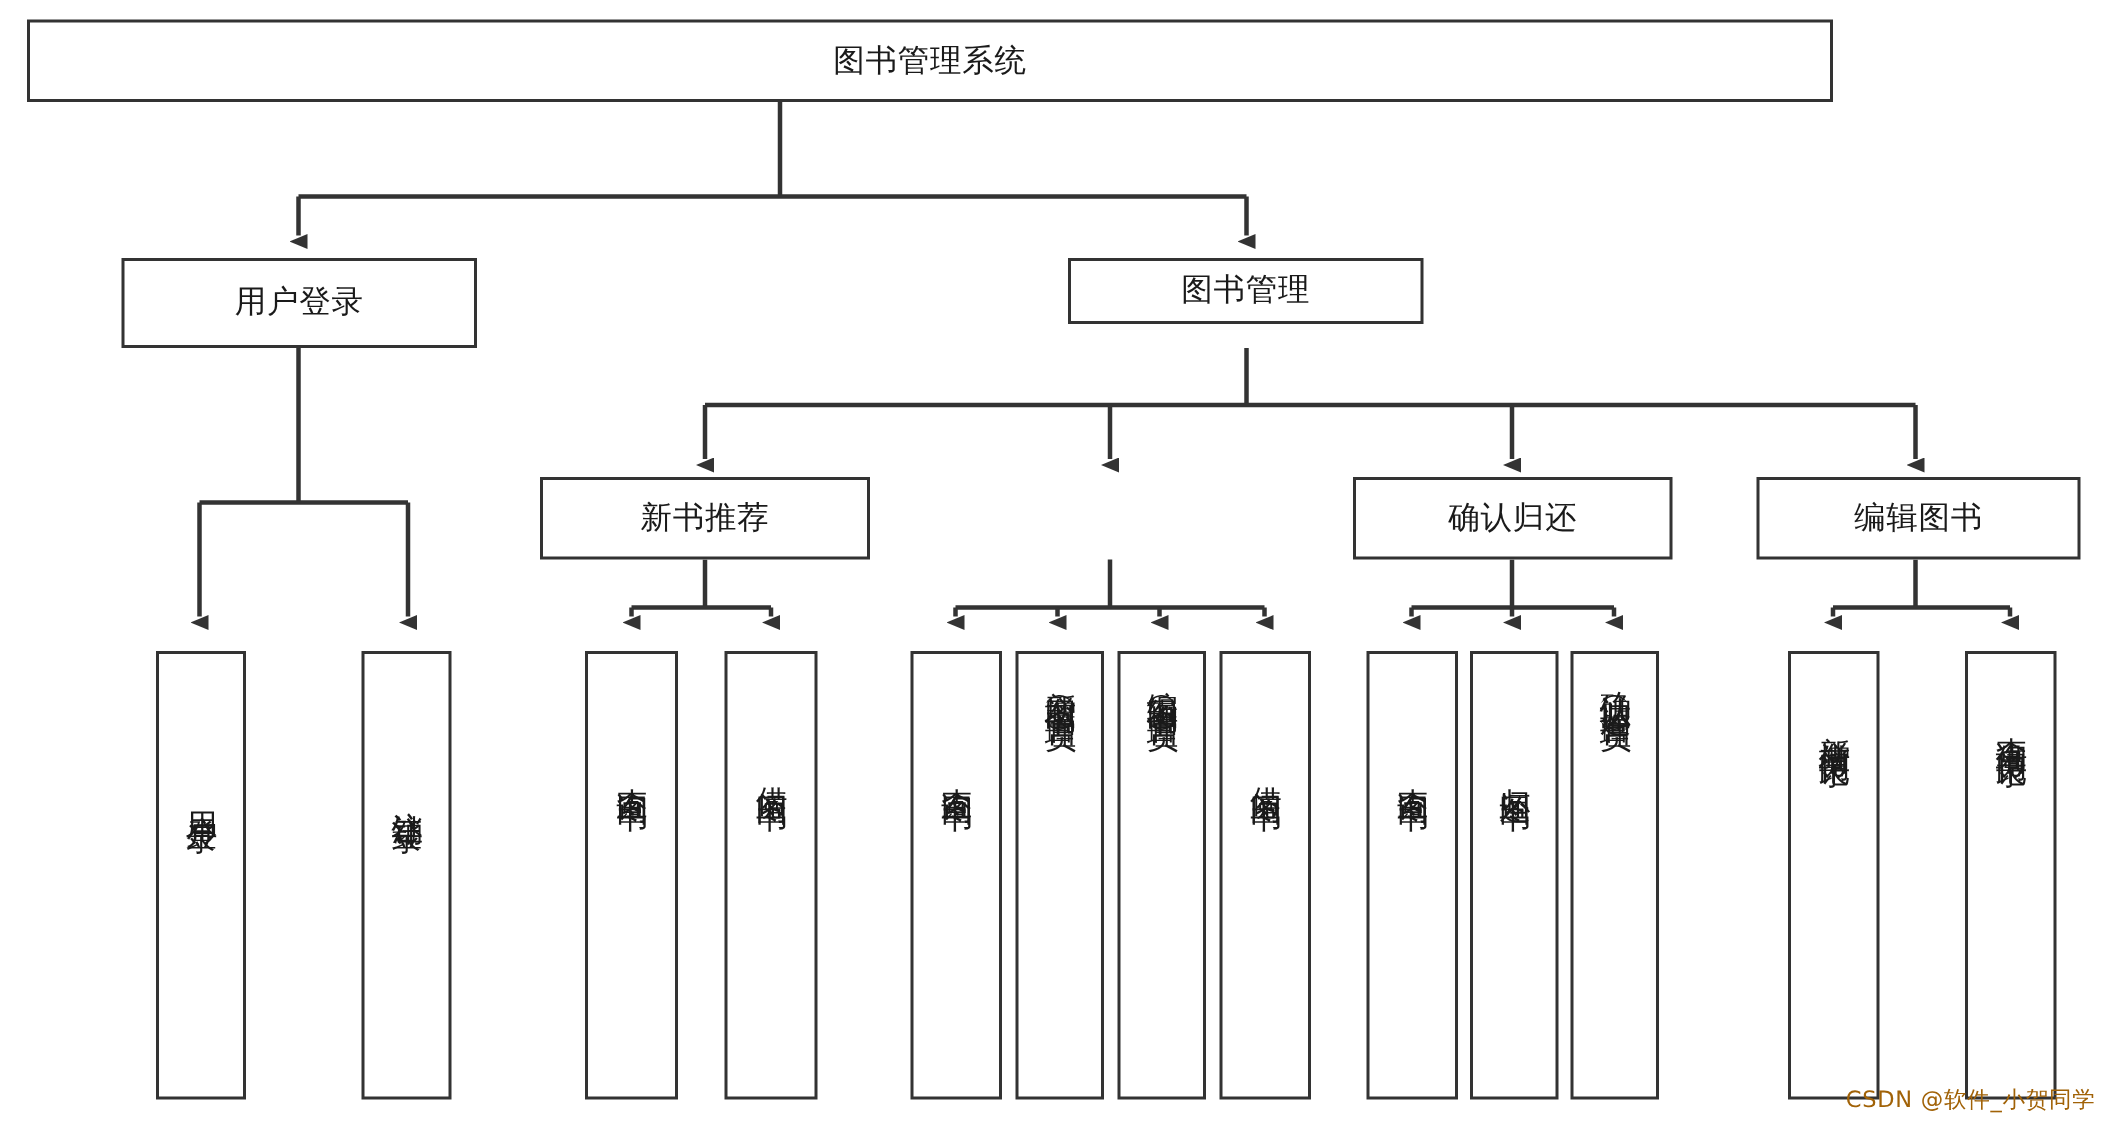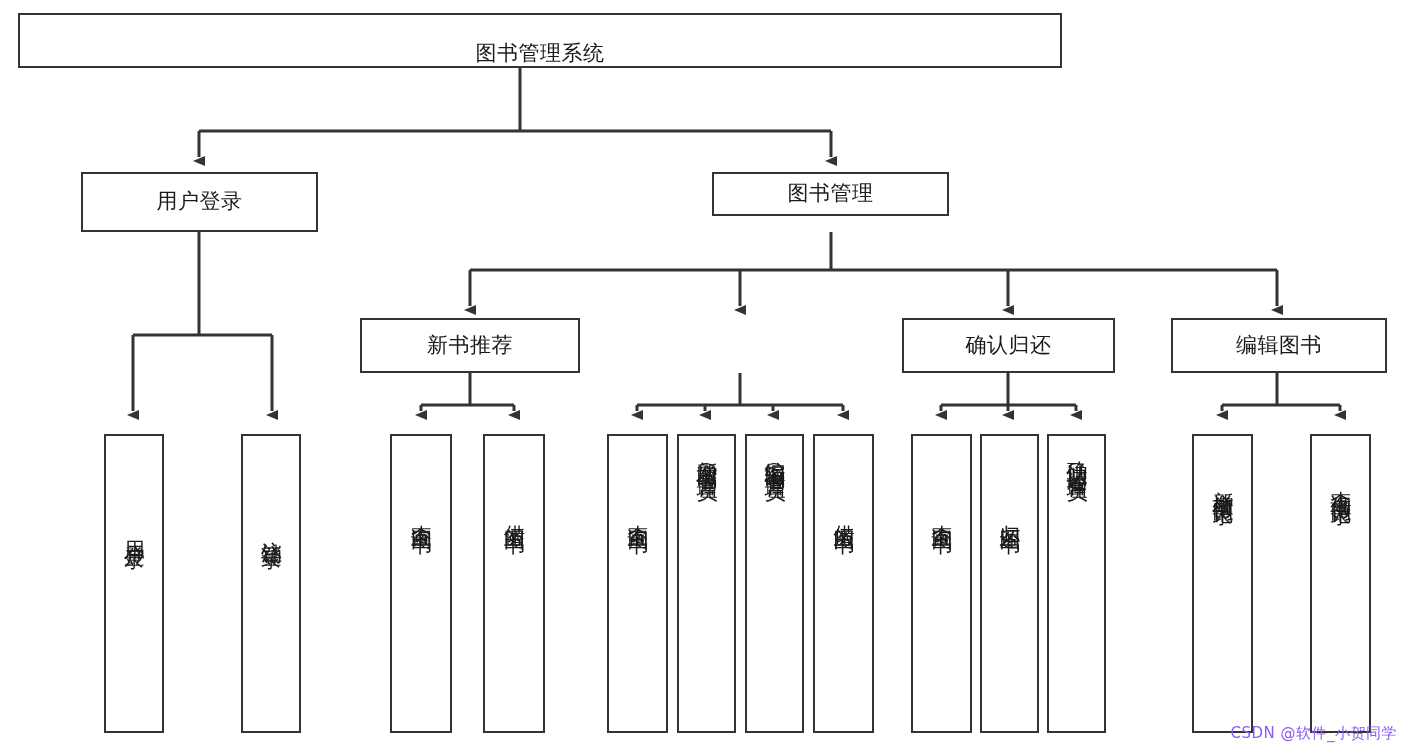--- a/index.html
+++ b/index.html
@@ -59,21 +59,21 @@
     font-size: 21px;
     line-height: 1.0;
     letter-spacing: 3px;
     white-space: nowrap;
   }
   #watermark {
     position: absolute;
     right: 8px;
     bottom: 4px;
     font-size: 15px;
-    color: #8b5cf6;
+    color: #a16207;
     z-index: 5;
     white-space: nowrap;
     letter-spacing: 0.5px;
   }
 </style>
 </head>
 <body>
 
 <div id="diagram-root">
 
@@ -120,21 +120,21 @@
       <path d="M 1008 405 L 1008 411" marker-end="url(#arrow)"></path>
       <path d="M 1076 405 L 1076 411" marker-end="url(#arrow)"></path>
 
       <path d="M 1277 373 L 1277 405"></path>
       <path d="M 1222 405 L 1340 405"></path>
       <path d="M 1222 405 L 1222 411" marker-end="url(#arrow)"></path>
       <path d="M 1340 405 L 1340 411" marker-end="url(#arrow)"></path>
     </g>
   </svg>
 
-  <div class="node h" style="left:18px; top:13px; width:1044px; height:55px;align-items:flex-end;">
+  <div class="node h" style="left:18px; top:13px; width:1204px; height:55px;">
     <span class="label">图书管理系统</span>
   </div>
 
   <div class="node h" style="left:81px; top:172px; width:237px; height:60px;">
     <span class="label">用户登录</span>
   </div>
 
   <div class="node h" style="left:712px; top:172px; width:237px; height:44px;">
     <span class="label">图书管理</span>
   </div>

